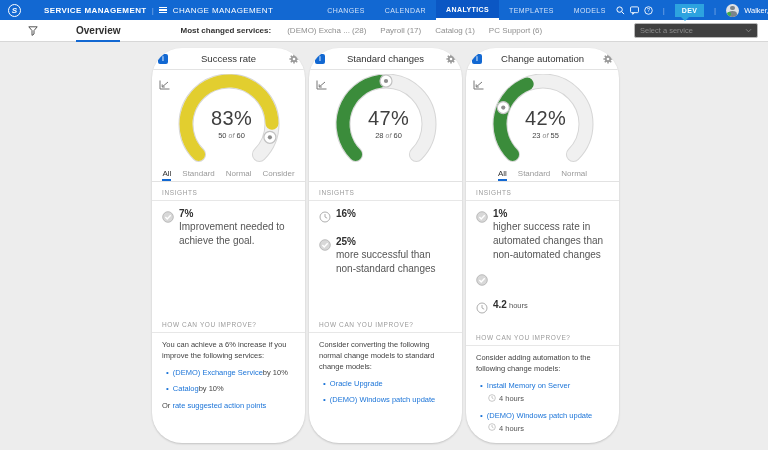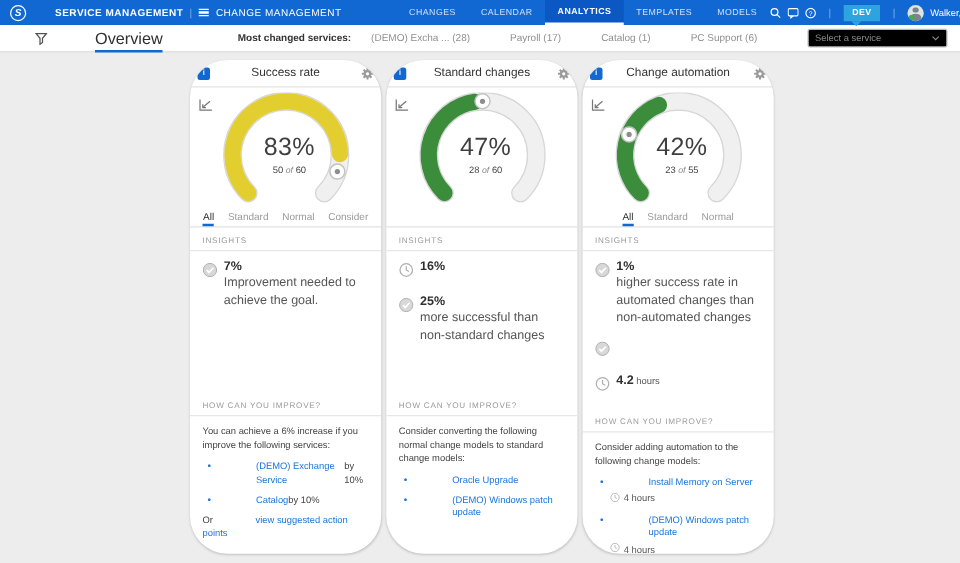--- a/index.html
+++ b/index.html
@@ -23,25 +23,25 @@
   .env-badge::after { content:''; position:absolute; top:100%; left:20%; border:4px solid transparent; border-top-color:#2da3df; }
   .avatar { width:13px; height:13px; border-radius:50%; background:#dfe3e6; position:relative; overflow:hidden; flex:0 0 auto; }
   .avatar .head { position:absolute; left:4.25px; top:2px; width:4.5px; height:4.5px; border-radius:50%; background:#7b848b; }
   .avatar .bodyp { position:absolute; left:2px; top:7.5px; width:9px; height:6px; border-radius:50% 50% 0 0; background:#7b848b; }
   .avatar .dot { position:absolute; left:1px; bottom:1px; width:3.5px; height:3.5px; border-radius:50%; background:#3fae49; }
   .user { font-size:7.5px; color:#fff; white-space:nowrap; cursor:pointer; }
 
   
   .subbar { height:22px; background:#fff; border-bottom:1px solid #d7d7d7; display:flex; align-items:center; padding:0 10px 0 28px; position:relative; z-index:4; }
   .filter-icon { margin-right:38px; display:flex; cursor:pointer; }
-  .overview-tab { font-size:13px; font-weight:normal; color:#2f2f2f; height:22px; line-height:21px; border-bottom:2px solid #1268d2; margin-right:60px; cursor:pointer; }
+  .overview-tab { font-size:10px; font-weight:bold; color:#2f2f2f; height:22px; line-height:21px; border-bottom:2px solid #1268d2; margin-right:60px; cursor:pointer; }
   .services-label { font-size:8px; font-weight:bold; color:#333; margin-right:16px; white-space:nowrap; }
-  .chips { display:flex; gap:32px; }
+  .chips { display:flex; gap:14px; }
   .chip { font-size:8px; color:#8f8f8f; white-space:nowrap; cursor:pointer; }
-  .service-select { margin-left:auto; width:112px; height:15px; border:1px solid #b9b9b9; border-radius:2px; background:#000000; display:flex; align-items:center; justify-content:space-between; padding:0 5px; font-size:7.5px; color:#8a8a8a; cursor:pointer; }
+  .service-select { margin-left:auto; width:124px; height:15px; border:1px solid #b9b9b9; border-radius:2px; background:#404040; display:flex; align-items:center; justify-content:space-between; padding:0 5px; font-size:7.5px; color:#8a8a8a; cursor:pointer; }
 
   
   .content { display:flex; gap:4px; padding:6px 0 0 152px; }
   .card { width:153px; height:395px; background:#fff; box-shadow:0 1px 2px rgba(0,0,0,.18); display:flex; flex-direction:column; overflow:hidden;border-radius:30px; }
   .card-header { height:22px; border-bottom:1px solid #e3e3e3; display:flex; align-items:center; padding:0 6px; flex:0 0 auto; }
   .info-icon { width:10px; height:10px; background:#1268d2; color:#cfe2fa; border-radius:2px; font-size:7px; font-weight:bold; display:flex; align-items:center; justify-content:center; cursor:pointer; }
   .card-title { flex:1; text-align:center; font-size:9.5px; color:#333; }
   .gear { cursor:pointer; display:flex; }
 
   .gauge-sect { position:relative; padding-top:4px; flex:0 0 auto; height:96px; }
@@ -63,21 +63,21 @@
   .insight-value { font-size:10px; color:#2f2f2f; font-weight:bold; }
   .insight-value .sfx { font-weight:normal; font-size:7.5px; color:#555; }
   .insight-text { font-size:10px; color:#555; line-height:1.4; margin-top:1px; }
 
   .improve-body { padding:7px 10px 0; font-size:7.5px; color:#444; line-height:1.45; }
   .improve-intro { margin-bottom:5px; }
   .improve-list { list-style:none; }
   .improve-list li { margin-bottom:4px; }
   .li-row { display:flex; align-items:baseline; }
   .bullet { color:#1b74d8; margin:0 4px 0 4px; font-size:8px; }
-  .link { color:#1b74d8; cursor:pointer; text-decoration:none;margin-left:32px; }
+  .link { color:#1b74d8; cursor:pointer; text-decoration:none; }
   .li-sfx { color:#444; }
   .duration { display:flex; align-items:center; gap:3px; margin:2px 0 3px 12px; color:#555; }
   .improve-footer { margin-top:6px; }
 </style>
 </head>
 <body>
 
 <div class="topbar">
   <div class="logo">S</div>
   <div class="brand">SERVICE MANAGEMENT</div>
@@ -217,21 +217,21 @@
             </div>
           </li>
           <li>
             <div class="li-row">
               <span class="bullet">•</span>
               <a class="link">Catalog</a>
               <span class="li-sfx"> by 10%</span>
             </div>
           </li>
         </ul>
-        <div class="improve-footer"><span>Or </span><a class="link">view suggested action points</a></div>
+        <div class="improve-footer"><span>Or </span><a class="link">rate suggested action points</a></div>
       </div>
     </div>
     <div class="card">
       <div class="card-header">
         <div class="info-icon">i</div>
         <div class="card-title">Standard changes</div>
         <div class="gear">
           <svg width="10" height="10" viewBox="0 0 10 10">
             <path d="M5 .4 L5 9.6" stroke="#9a9a9a" stroke-width="1.6"></path>
             <path d="M.4 5 L9.6 5" stroke="#9a9a9a" stroke-width="1.6"></path>

